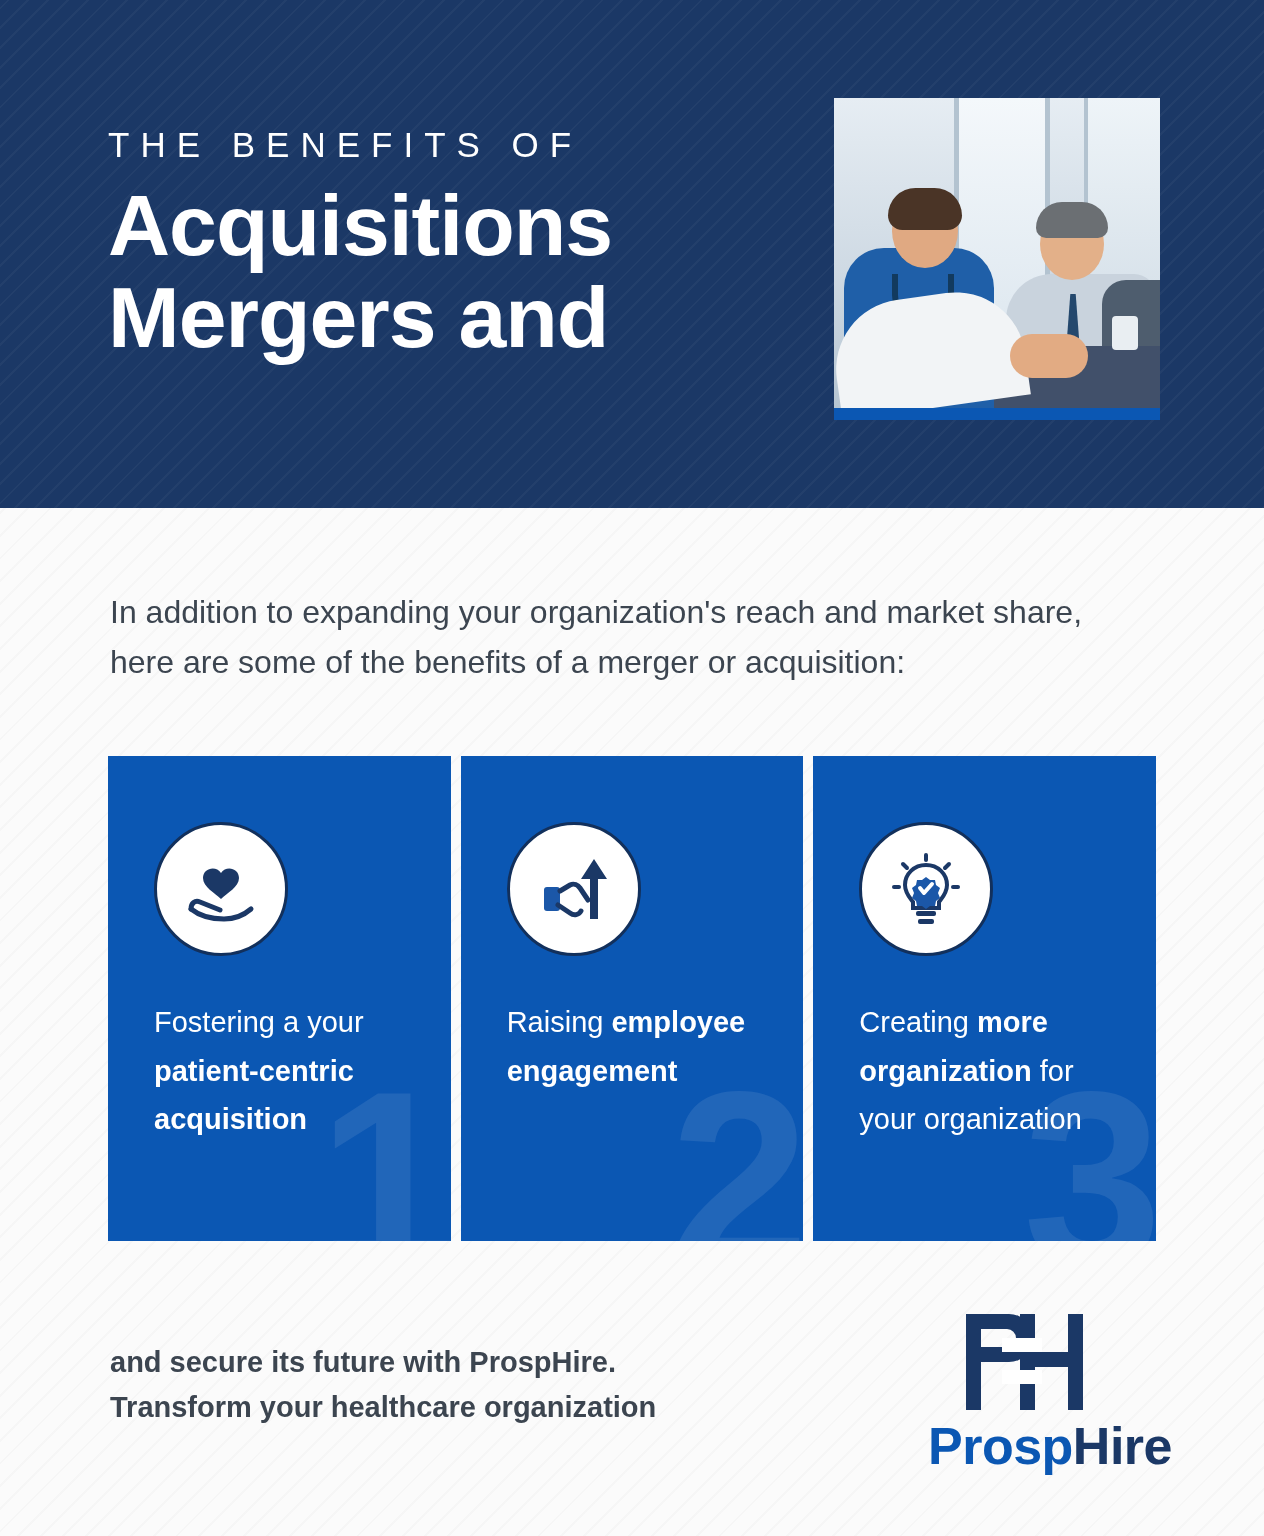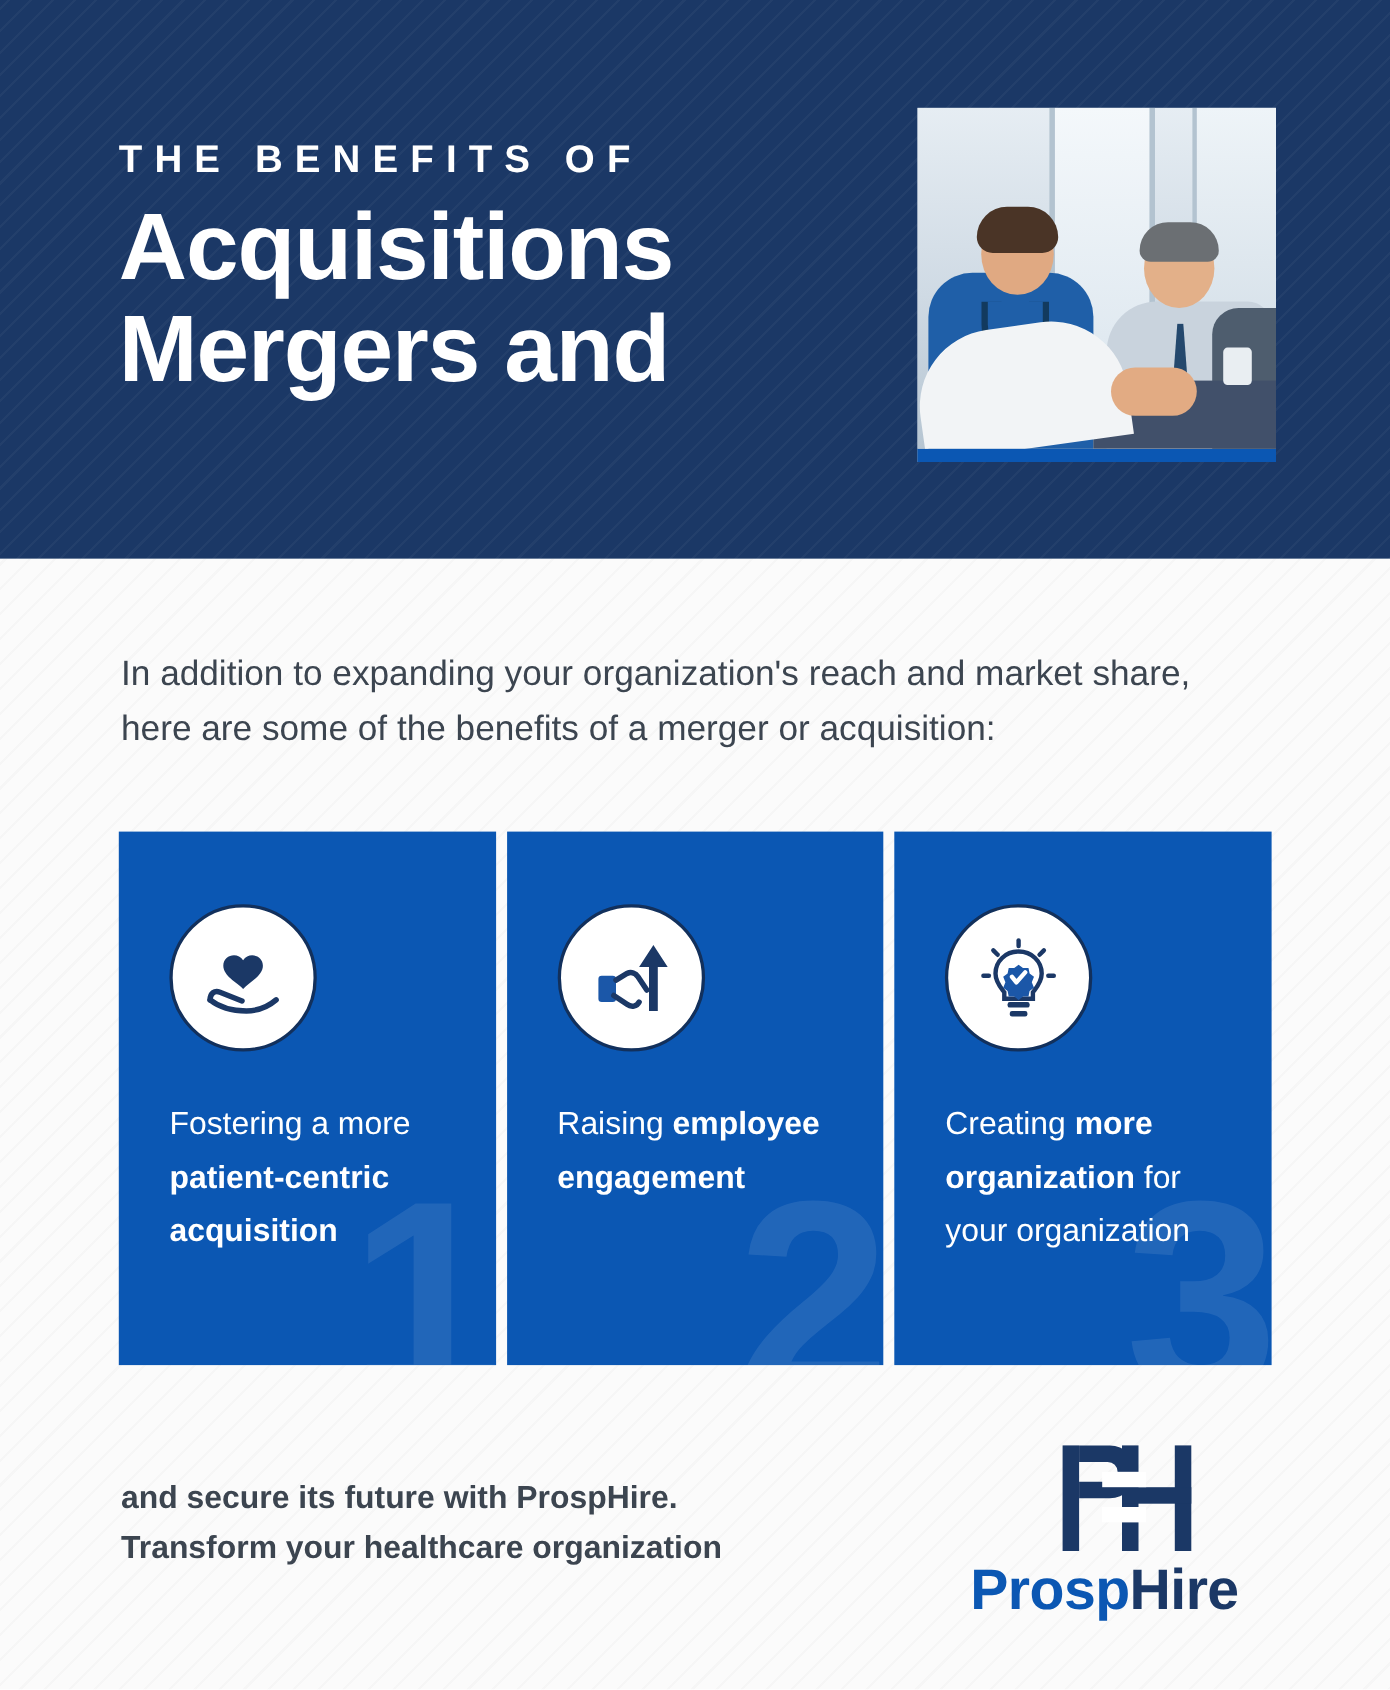--- a/index.html
+++ b/index.html
@@ -35,21 +35,21 @@
   }
   .header-left {
     position: absolute;
     left: 108px;
     top: 126px;
     width: 700px;
   }
   .eyebrow {
     color: #ffffff;
     font-size: 35px;
-    font-weight: bold;
+    font-weight: normal;
     letter-spacing: 11px;
     line-height: 1.1;
     white-space: nowrap;
   }
   .title {
     color: #ffffff;
     font-size: 86px;
     font-weight: bold;
     line-height: 1.08;
     letter-spacing: -1px;
@@ -232,21 +232,21 @@
   }
   .logo-mark {
     position: absolute;
     left: 76px; top: 0;
     width: 150px; height: 106px;
   }
   .logo-word {
     position: absolute;
     left: 0; top: 108px;
     width: 290px;
-    text-align: left;
+    text-align: right;
     font-size: 52px;
     font-weight: bold;
     letter-spacing: -0.5px;
   }
   .logo-word .p { color: #0b57b3; }
   .logo-word .h { color: #1b3866; }
 </style>
 </head>
 <body>
 
@@ -290,21 +290,21 @@
       <div class="card">
         <div class="card-number">1</div>
         <div class="icon-circle">
           <svg width="84" height="84" viewBox="0 0 84 84" aria-hidden="true">
             <path d="M42 26 c-5-8-18-5-18 5 c0 9 12 15 18 21 c6-6 18-12 18-21 c0-10-13-13-18-5z" fill="#1b3866"></path>
             <path d="M12 62 c10 8 22 10 33 10 c10 0 20-4 27-10" stroke="#1b3866" stroke-width="5" fill="none" stroke-linecap="round"></path>
             <path d="M12 62 c0-6 4-9 9-7 l20 8" stroke="#1b3866" stroke-width="5" fill="none" stroke-linecap="round"></path>
           </svg>
         </div>
         <div class="card-text">
-          <span>Fostering a more </span><b>patient-centric acquisition</b><span></span>
+          <span>Fostering a your </span><b>patient-centric acquisition</b><span></span>
         </div>
       </div>
 
       <div class="card">
         <div class="card-number">2</div>
         <div class="icon-circle">
           <svg width="84" height="84" viewBox="0 0 84 84" aria-hidden="true">
             <path d="M58 72 V32 h-9 L62 12 l13 20 h-9 v40z" fill="#1b3866"></path>
             <rect x="12" y="40" width="16" height="24" rx="3" fill="#1b57a8"></rect>
             <path d="M28 44 l10-6 c4-2 8 0 10 3 l8 12" stroke="#1b3866" stroke-width="5" fill="none" stroke-linecap="round"></path>

